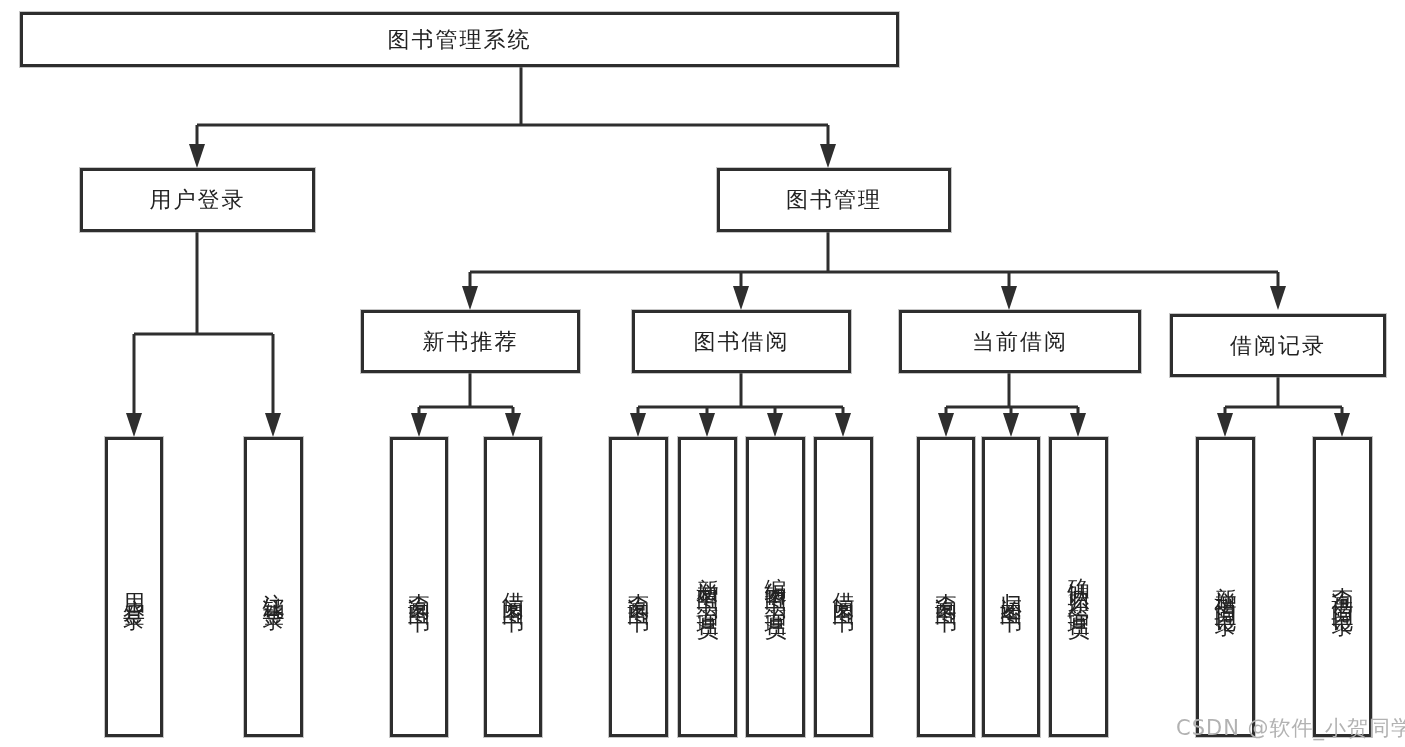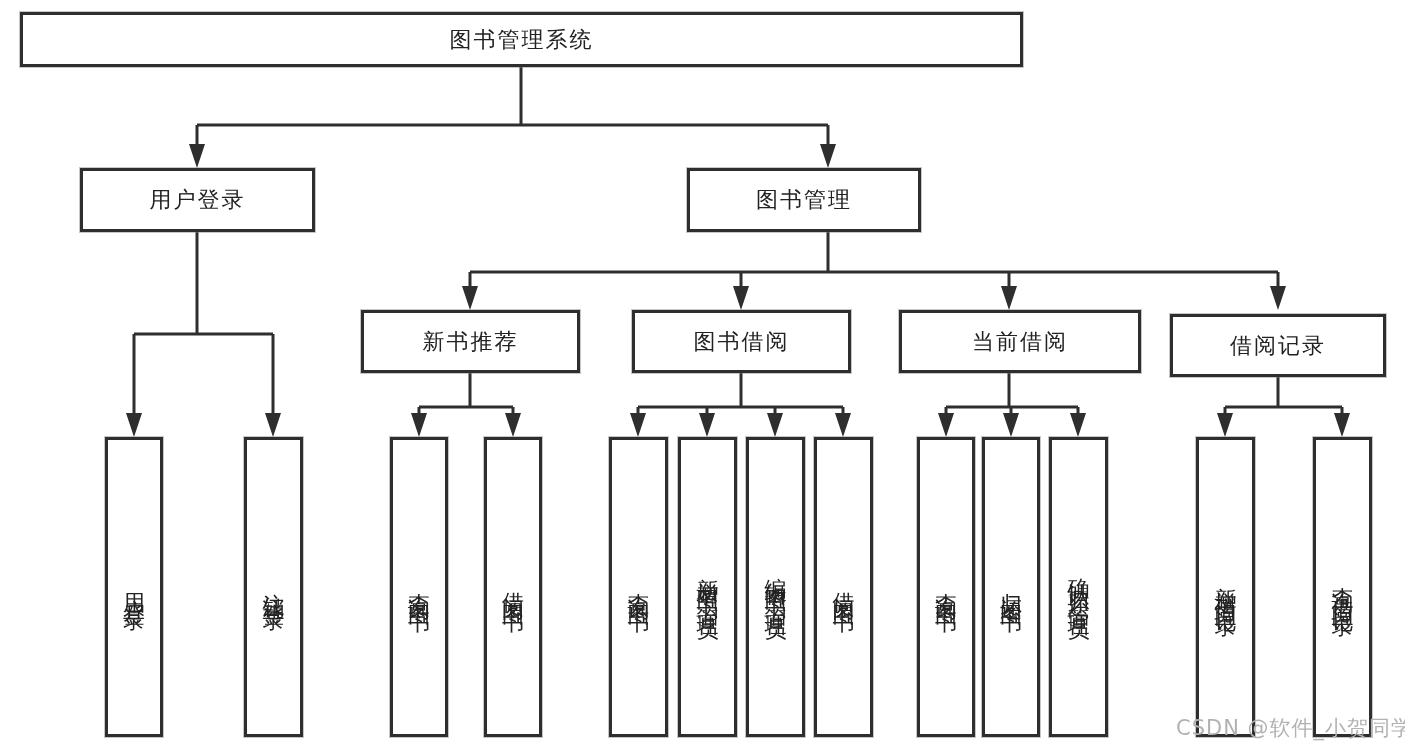--- a/index.html
+++ b/index.html
@@ -63,24 +63,24 @@
       <polygon points="767,413 783,413 775,437"></polygon>
       <polygon points="835,413 851,413 843,437"></polygon>
       <polygon points="938,413 954,413 946,437"></polygon>
       <polygon points="1003,413 1019,413 1011,437"></polygon>
       <polygon points="1070,413 1086,413 1078,437"></polygon>
       <polygon points="1217,413 1233,413 1225,437"></polygon>
       <polygon points="1334,413 1350,413 1342,437"></polygon>
     </g>
   </svg>
 
-  <div class="node h" style="left:20px;top:12px;width:1003px;height:55px;">图书管理系统</div>
+  <div class="node h" style="left:20px;top:12px;width:879px;height:55px;">图书管理系统</div>
 
   <div class="node h" style="left:80px;top:168px;width:235px;height:64px;">用户登录</div>
-  <div class="node h" style="left:687px;top:168px;width:234px;height:64px;">图书管理</div>
+  <div class="node h" style="left:717px;top:168px;width:234px;height:64px;">图书管理</div>
 
   <div class="node h" style="left:632px;top:310px;width:219px;height:63px;">图书借阅</div>
   <div class="node h" style="left:361px;top:310px;width:219px;height:63px;">新书推荐</div>
   <div class="node h" style="left:899px;top:310px;width:242px;height:63px;">当前借阅</div>
   <div class="node h" style="left:1170px;top:314px;width:216px;height:63px;">借阅记录</div>
 
   <div class="node v" style="left:105px;top:437px;width:58px;height:300px;">用户登录</div>
   <div class="node v" style="left:244px;top:437px;width:59px;height:300px;">注销登录</div>
 
   <div class="node v" style="left:390px;top:437px;width:58px;height:300px;">查询图书</div>

